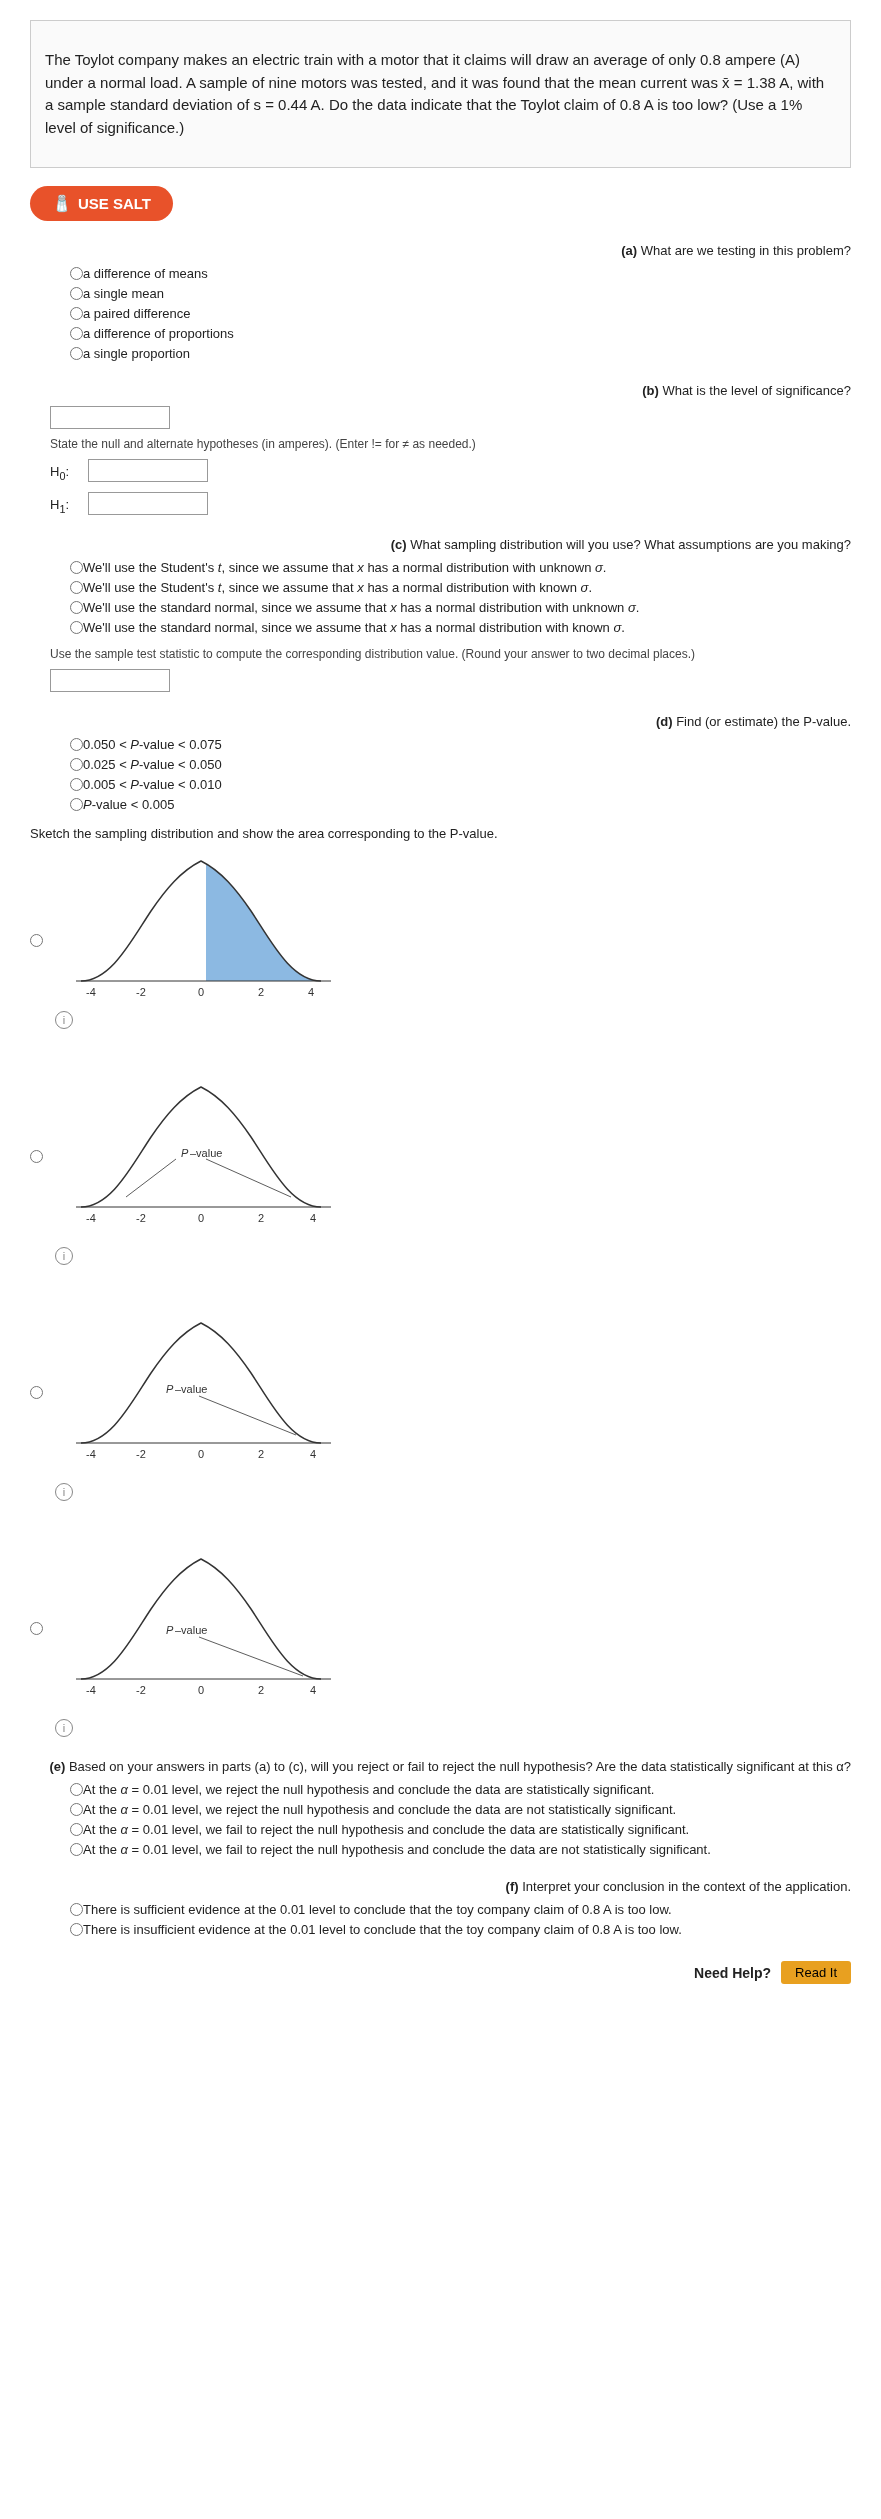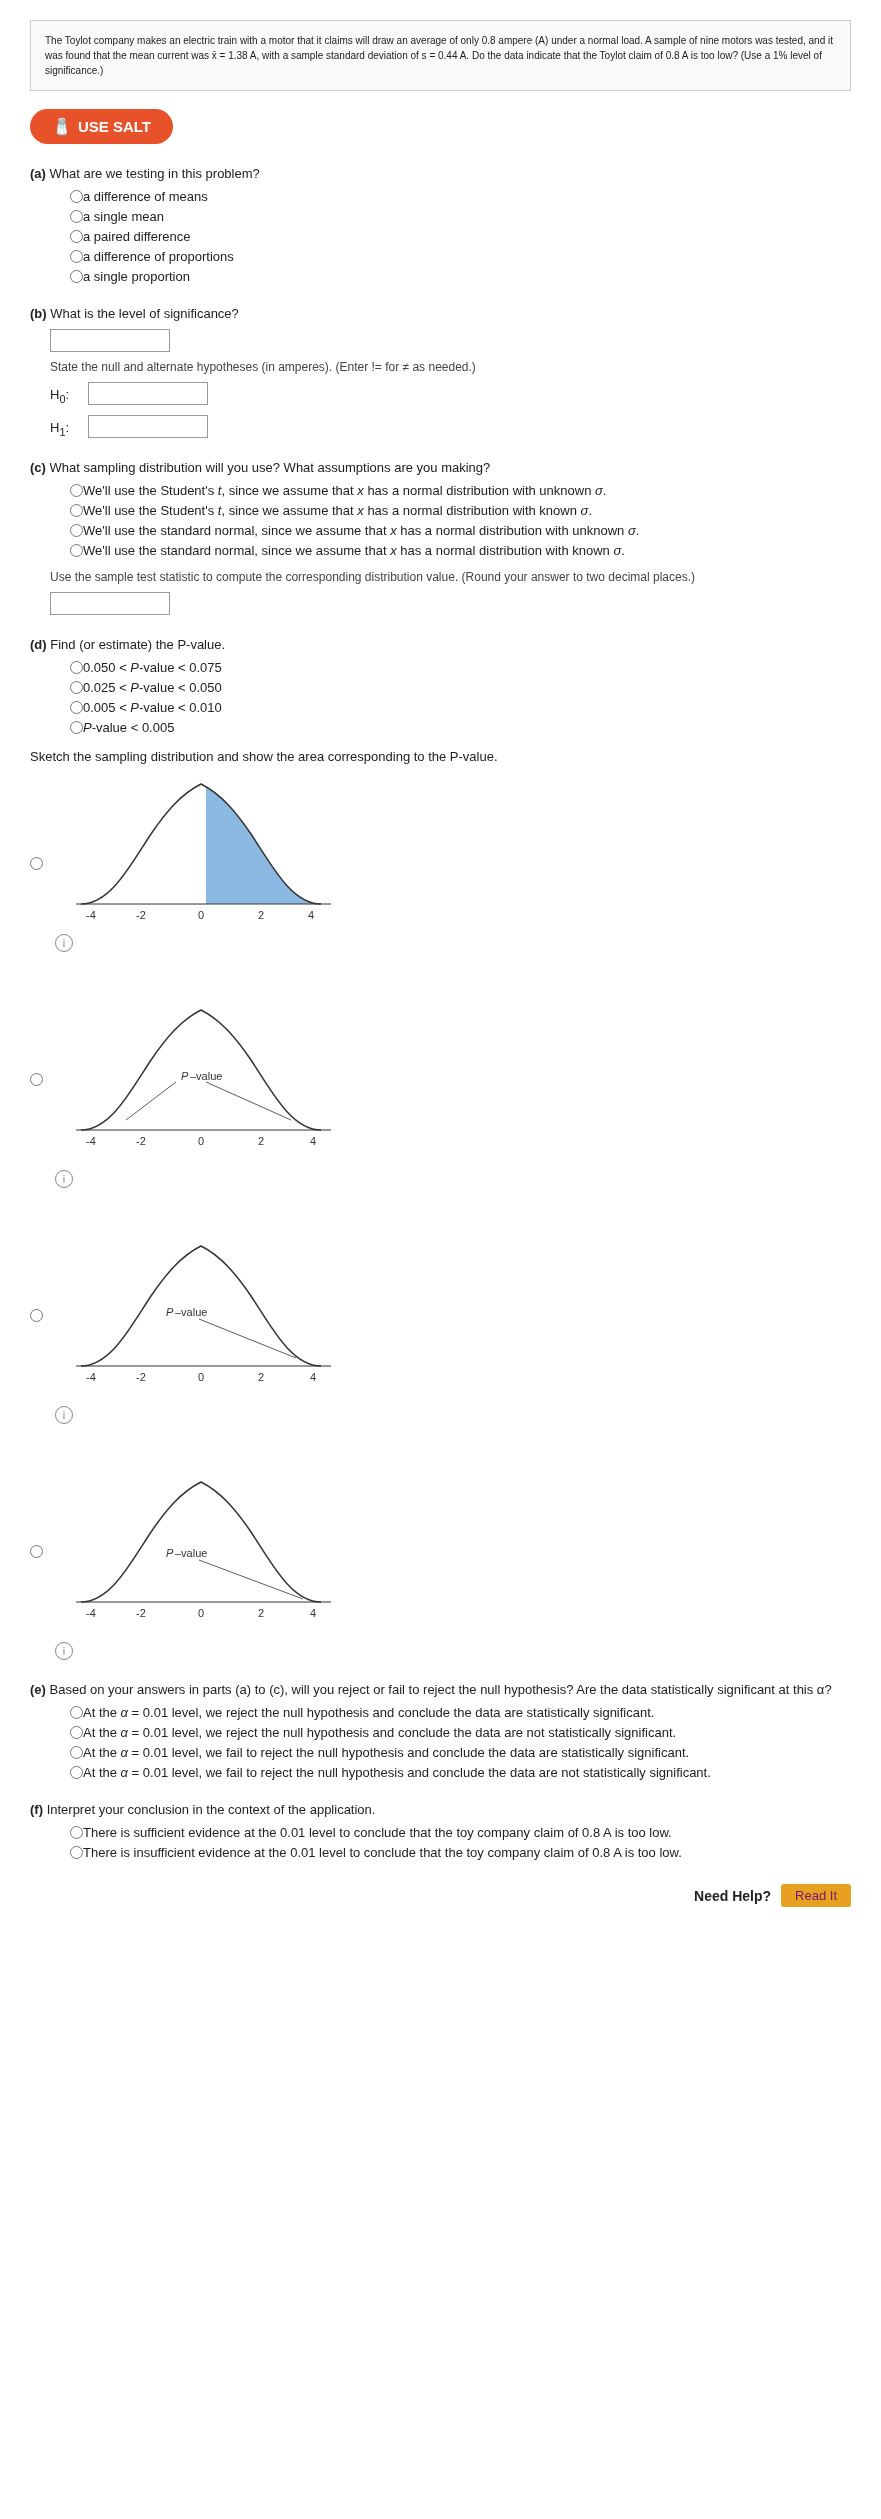--- a/index.html
+++ b/index.html
@@ -5,45 +5,45 @@
     * { box-sizing: border-box; margin: 0; padding: 0; }
     body {
       font-family: Arial, sans-serif;
       font-size: 13px;
       color: #222;
       background: #fff;
       width: 881px;
       padding: 20px 30px;
     }
     .problem-text {
-      font-size: 10px;
+      font-size: 15px;
       line-height: 1.5;
       margin-bottom: 18px;
       border: 1px solid #ccc;
-      padding: 12px 14px;
+      padding: 28px 14px;
       background: #fafafa;
     }
     .use-salt-btn {
       background: #e8522a;
       color: #fff;
       border: none;
       border-radius: 20px;
       padding: 8px 22px;
       font-size: 15px;
       font-weight: bold;
       cursor: pointer;
       display: inline-flex;
       align-items: center;
       gap: 6px;
       margin-bottom: 22px;
     }
     .use-salt-btn .salt-icon { font-size: 16px; }
     .section { margin-bottom: 22px; }
     .section-label { font-weight: bold; margin-bottom: 6px; }
-    .question-text { margin-bottom: 8px; }
+    .question-text { margin-bottom: 8px; text-align: right; }
     .radio-option {
       display: flex;
       align-items: center;
       margin-bottom: 5px;
       padding-left: 20px;
     }
     .radio-option input[type="radio"] { cursor: pointer; }
     .text-input {
       border: 1px solid #999;
       padding: 3px 6px;
@@ -94,21 +94,21 @@
       margin-top: 24px;
       display: flex;
       align-items: center;
       gap: 10px;
       font-weight: bold;
       font-size: 14px;
       justify-content: flex-end;
     }
     .read-it-btn {
       background: #e8a020;
-      color: #701a75;
+      color: #000000;
       border: none;
       padding: 4px 14px;
       font-size: 13px;
       cursor: pointer;
       border-radius: 3px;
     }
     .sketch-title { margin-bottom: 10px; font-size: 13px; }
   </style>
 </head>
 <body>

